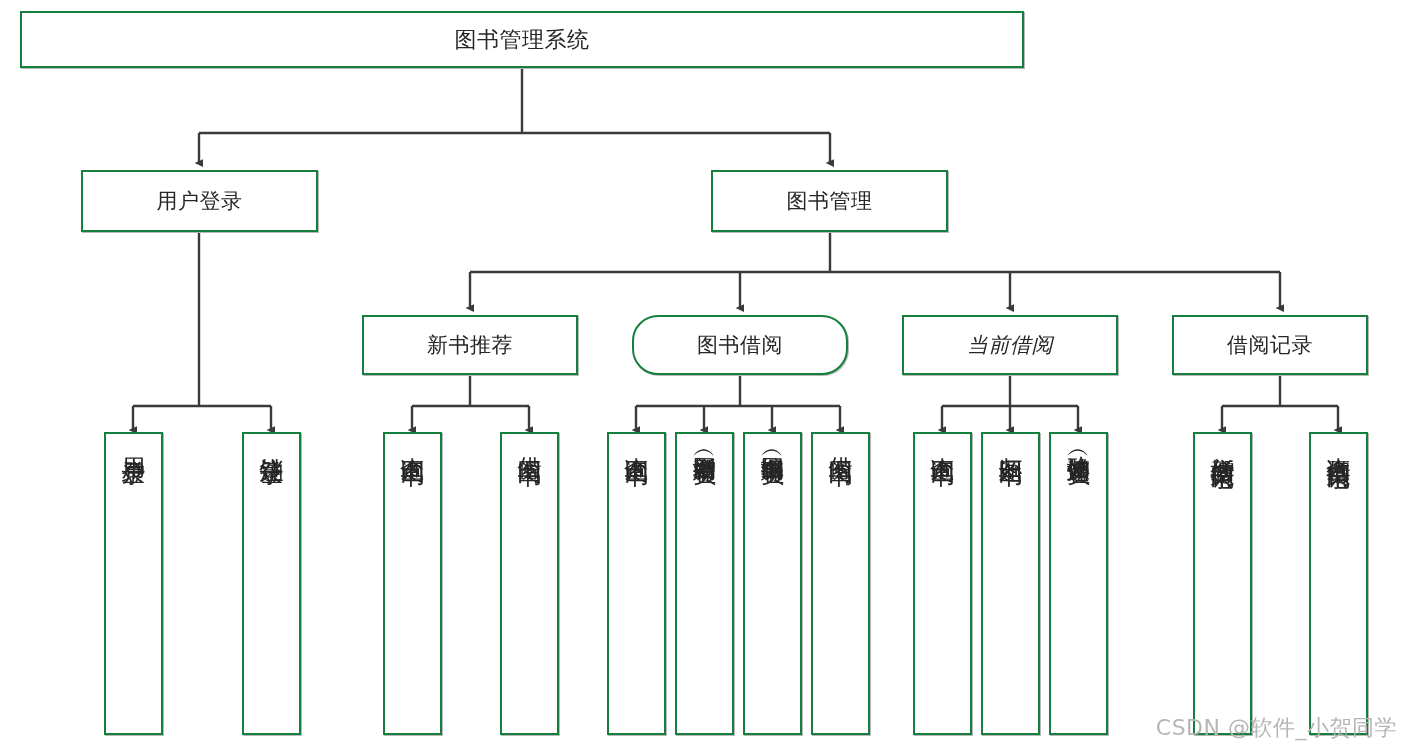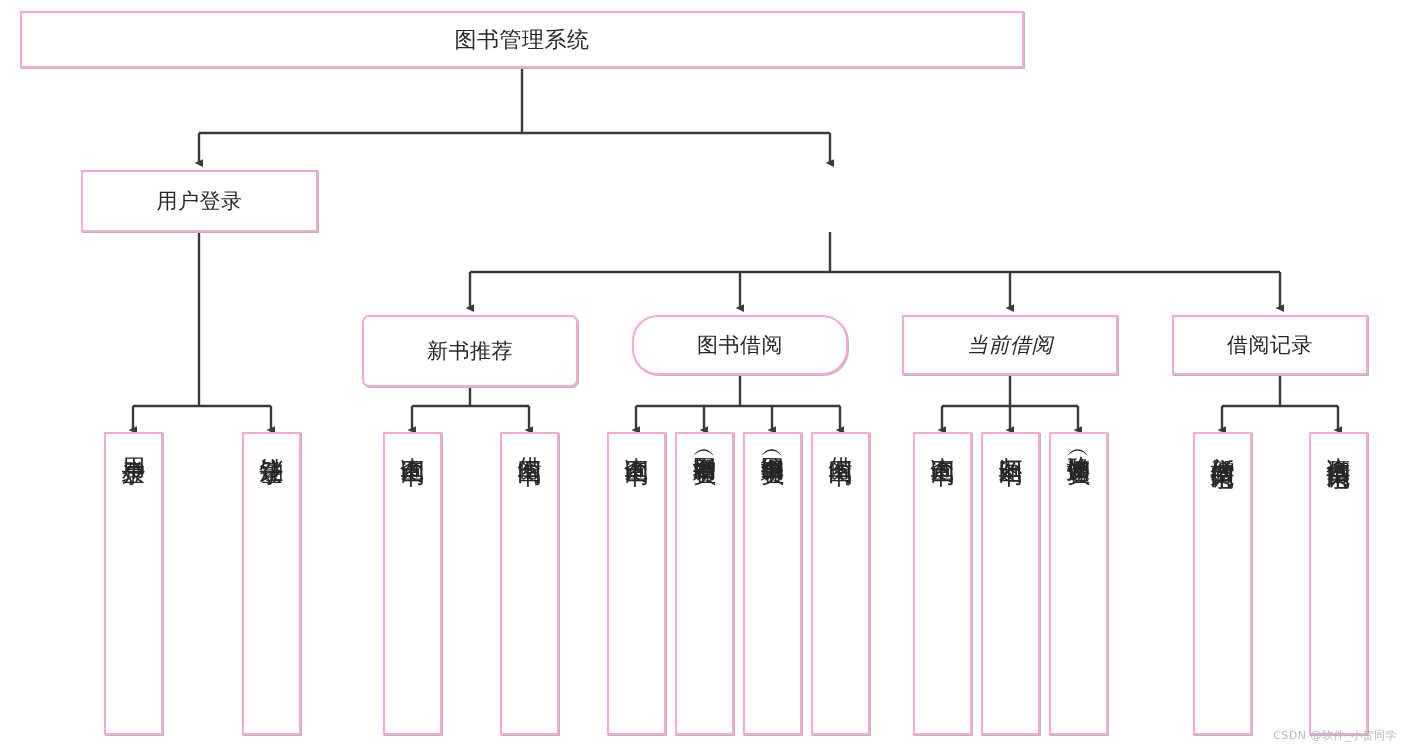--- a/index.html
+++ b/index.html
@@ -23,21 +23,21 @@
     left: 0;
     top: 0;
     width: 1405px;
     height: 747px;
     pointer-events: none;
   }
   .node {
     position: absolute;
     box-sizing: border-box;
     background: #ffffff;
-    border: 2px solid #f9a8d4;
+    border: 2px solid #15803d;
     box-shadow: 1px 1px 0 0 #b8b8b8;
     display: flex;
     align-items: center;
     justify-content: center;
     color: #262626;
   }
   .node .node-label {
     display: block;
     text-align: center;
     line-height: 1.08;
@@ -66,21 +66,21 @@
     white-space: nowrap;
   }
   .node.vert.tall-text .node-label {
     font-size: 23px;
     letter-spacing: 1px;
   }
   #watermark {
     position: absolute;
     right: 8px;
     bottom: 4px;
-    font-size: 11px;
+    font-size: 22px;
     color: #b6b6b6;
     letter-spacing: 0.5px;
     white-space: nowrap;
     user-select: none;
   }
 </style>
 </head>
 <body>
 
 <div id="diagram-root">
@@ -135,22 +135,25 @@
     </g>
   </svg>
 
   <div class="node horiz root" style="left:20px; top:11px; width:1004px; height:57px;">
     <span class="node-label">图书管理系统</span>
   </div>
 
   <div class="node horiz" style="left:81px; top:170px; width:237px; height:62px;">
     <span class="node-label">用户登录</span>
   </div>
-
-  <div class="node horiz" style="left:362px; top:315px; width:216px; height:72px;border-radius:7px;">
+  <div class="node horiz" style="left:711px; top:170px; width:237px; height:62px;">
+    <span class="node-label">图书管理</span>
+  </div>
+
+  <div class="node horiz" style="left:362px; top:315px; width:216px; height:60px;">
     <span class="node-label">新书推荐</span>
   </div>
   <div class="node horiz" style="left:632px; top:315px; width:216px; height:60px;border-radius:26px;">
     <span class="node-label">图书借阅</span>
   </div>
   <div class="node horiz" style="left:902px; top:315px; width:216px; height:60px;font-style:italic;">
     <span class="node-label">当前借阅</span>
   </div>
   <div class="node horiz" style="left:1172px; top:315px; width:196px; height:60px;">
     <span class="node-label">借阅记录</span>

